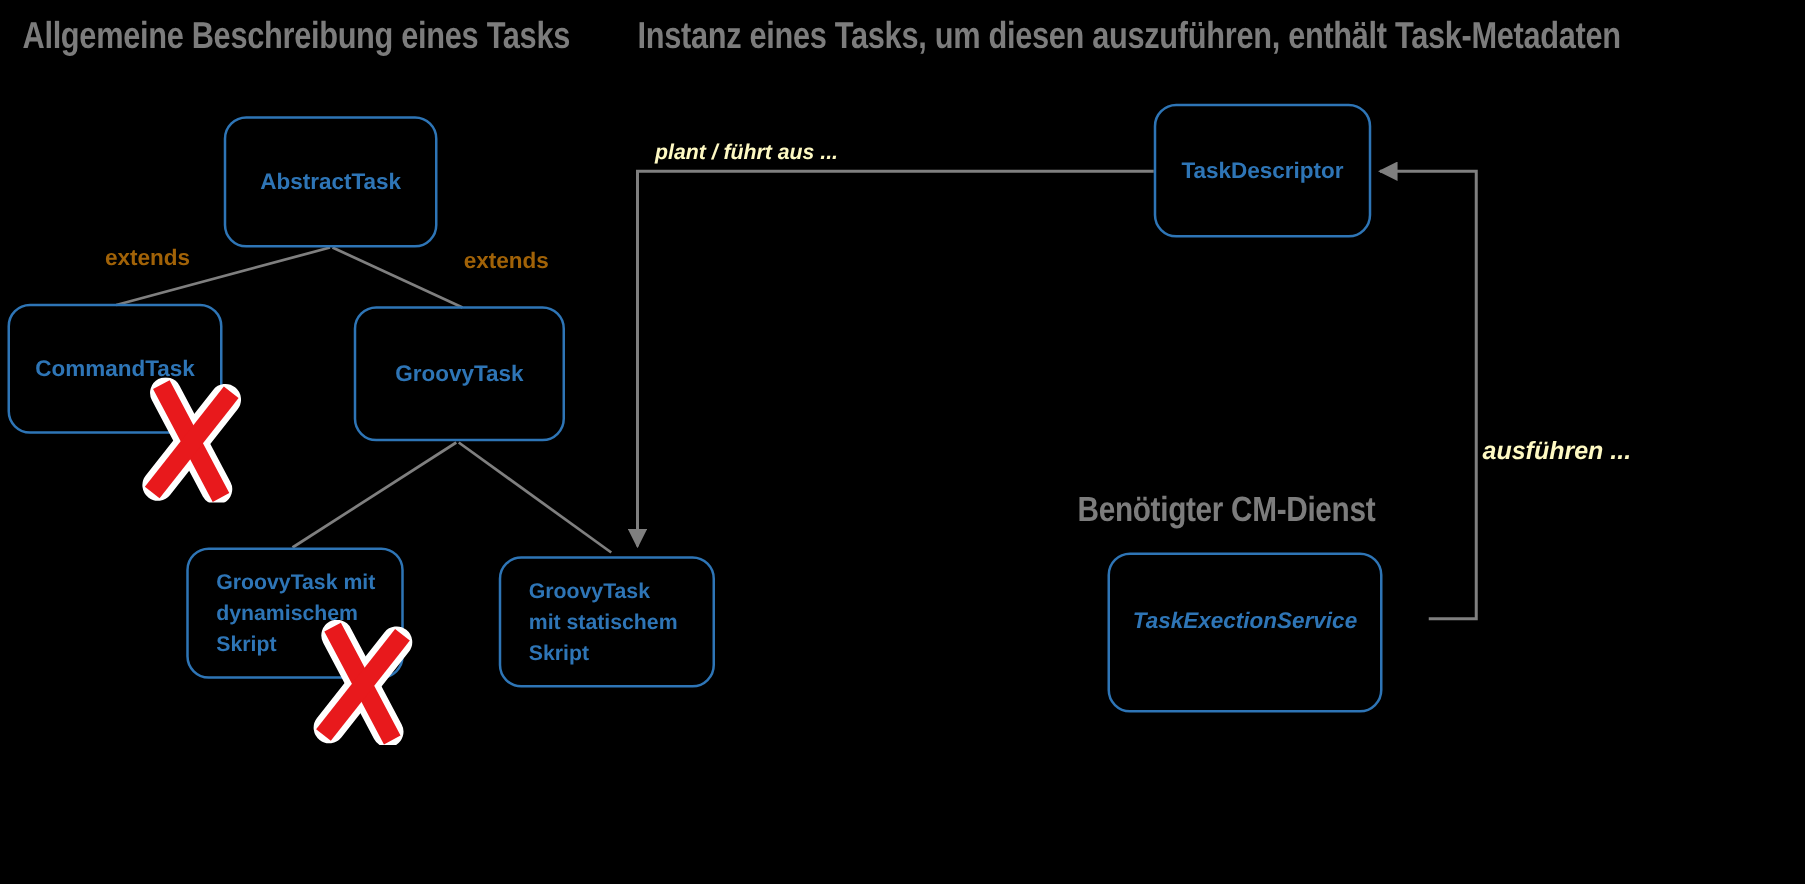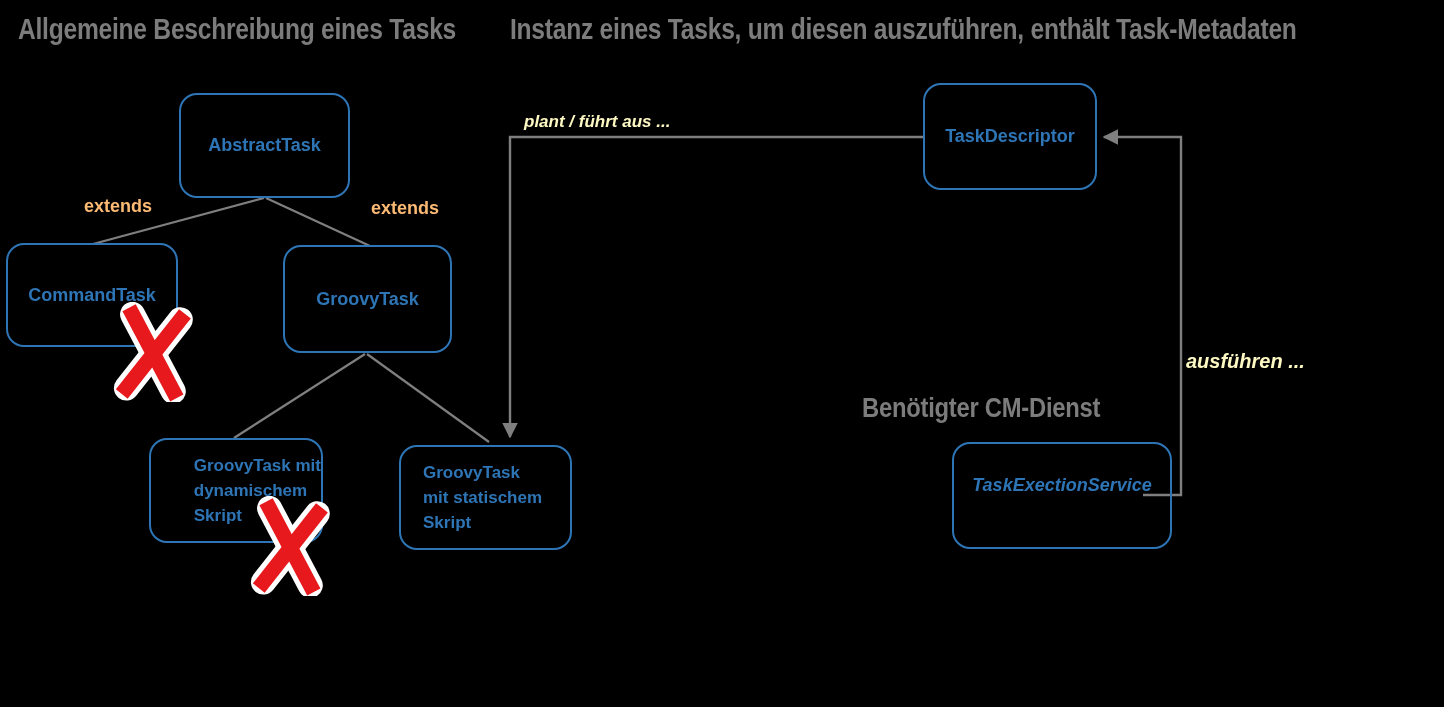--- a/index.html
+++ b/index.html
@@ -31,21 +31,21 @@
   .node.leftalign .lbl{padding-left:22px;font-size:17px;}
   .node.italic .lbl{font-style:italic;}
   .heading{
     position:absolute;z-index:2;
     color:#7c7c7c;font-weight:600;font-size:30px;
     transform:scaleX(0.82);transform-origin:left top;
     white-space:nowrap;letter-spacing:-0.3px;
   }
   .heading.small{font-size:28px;transform:scaleX(0.85);}
   .edge-label{
-    position:absolute;z-index:2;color:#fdba74;
+    position:absolute;z-index:2;color:#a16207;
     font-weight:bold;font-size:18px;white-space:nowrap;
   }
   .edge-label.rel{
     font-style:italic;font-size:17px;color:#fef9c3;
   }
   .xmark{z-index:3;}
 </style>
 </head>
 <body>
 
@@ -79,37 +79,37 @@
   </div>
 
   <div class="node" style="left:179px;top:93px;width:171px;height:105px;">
     <span class="lbl">AbstractTask</span>
   </div>
 
   <div class="node" style="left:283px;top:245px;width:169px;height:108px;">
     <span class="lbl">GroovyTask</span>
   </div>
 
-  <div class="node leftalign" style="left:149px;top:438px;width:174px;height:105px;justify-content:flex-end;">
+  <div class="node leftalign" style="left:149px;top:438px;width:174px;height:105px;">
     <span class="lbl">GroovyTask mit
 dynamischem
 Skript</span>
   </div>
 
   <div class="node leftalign" style="left:399px;top:445px;width:173px;height:105px;">
     <span class="lbl">GroovyTask
 mit statischem
 Skript</span>
   </div>
 
   <div class="node" style="left:923px;top:83px;width:174px;height:107px;">
     <span class="lbl">TaskDescriptor</span>
   </div>
 
-  <div class="node italic" style="left:952px;top:442px;width:220px;height:107px;padding-bottom:20px;">
+  <div class="node italic" style="left:886px;top:442px;width:220px;height:128px;padding-bottom:20px;">
     <span class="lbl">TaskExectionService</span>
   </div>
 
   <svg class="xmark" style="left:110px;top:302px;" width="90" height="100" viewBox="-45 -50 90 100">
     <g transform="rotate(4)">
       <path d="M-25,-36 L21,38" stroke="#ffffff" stroke-width="25" stroke-linecap="round" fill="none"></path>
       <path d="M23,-34 L-26,38" stroke="#ffffff" stroke-width="25" stroke-linecap="round" fill="none"></path>
       <path d="M-25,-36 L21,38" stroke="#e8191c" stroke-width="15" stroke-linecap="square" fill="none"></path>
       <path d="M23,-34 L-26,38" stroke="#e8191c" stroke-width="15" stroke-linecap="square" fill="none"></path>
     </g>

